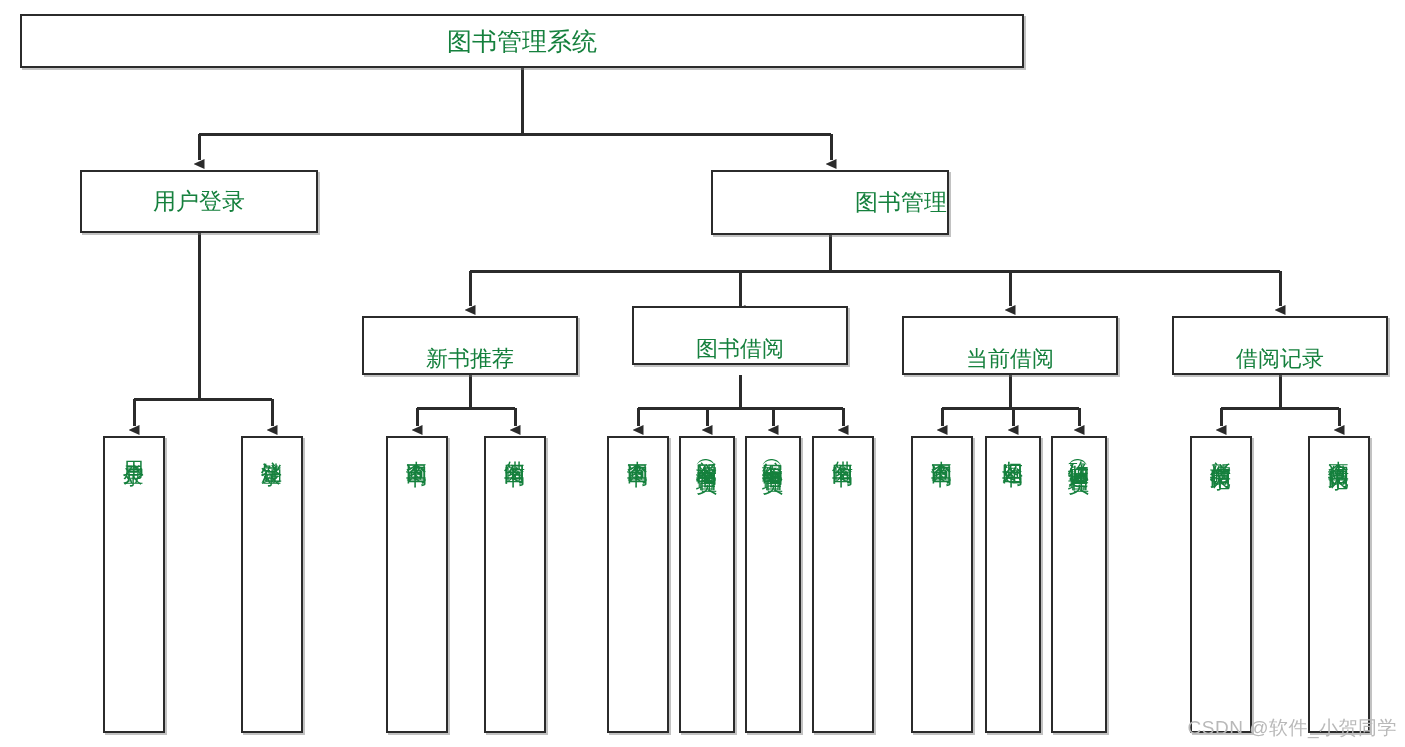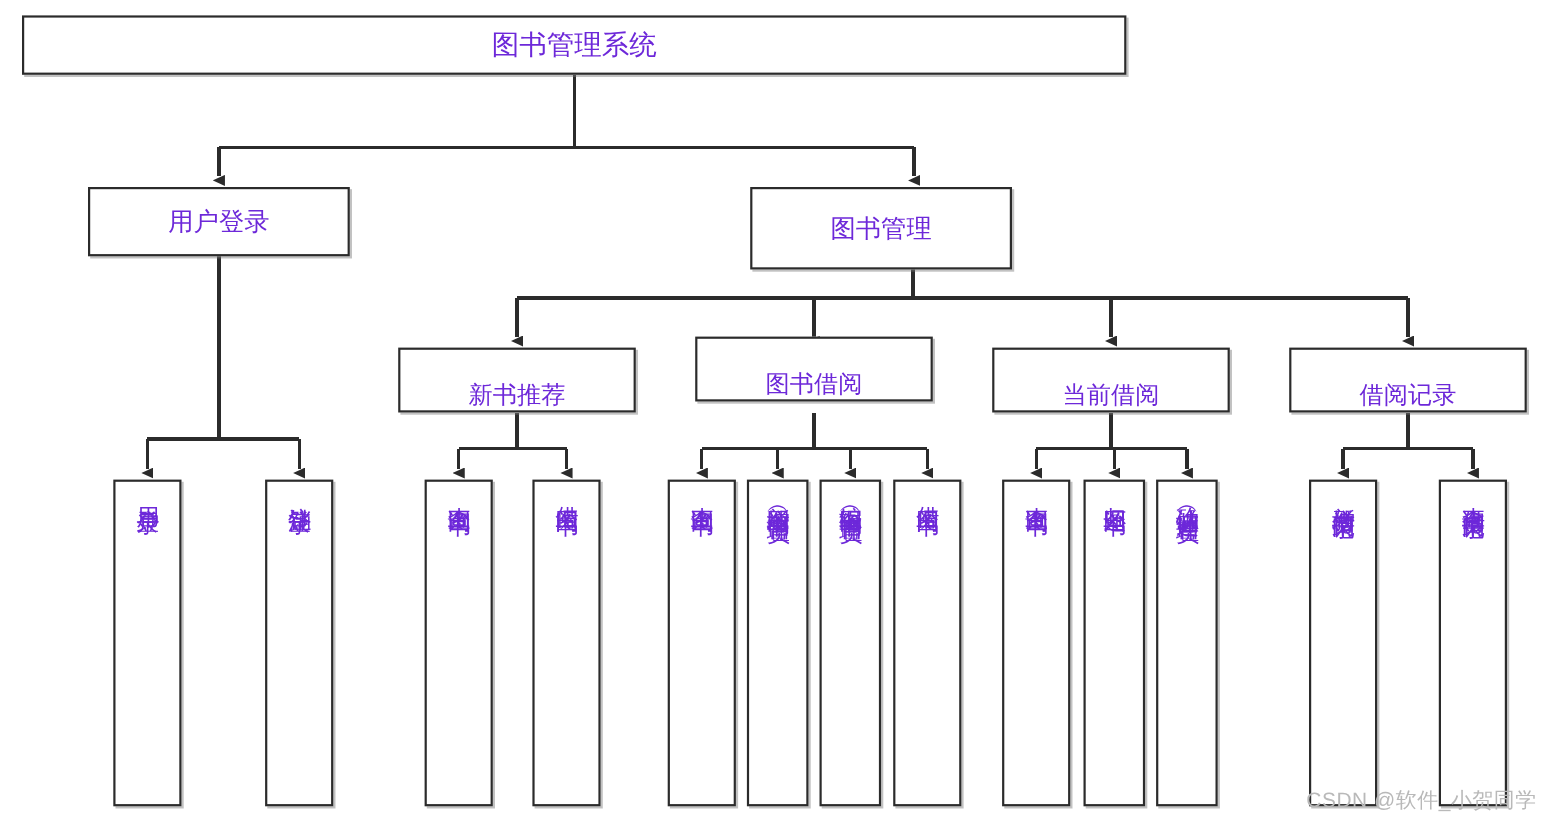--- a/index.html
+++ b/index.html
@@ -28,21 +28,21 @@
   }
   .node {
     position: absolute;
     box-sizing: border-box;
     background: #ffffff;
     border: 2px solid #2b2b2b;
     box-shadow: 2px 2px 0 rgba(120,120,120,0.45);
     display: flex;
     align-items: center;
     justify-content: center;
-    color: #6d28d9;
+    color: #15803d;
   }
   .node-label {
     display: block;
     text-align: center;
     line-height: 1.22;
     white-space: nowrap;
   }
   .node.horizontal .node-label {
     writing-mode: horizontal-tb;
   }
@@ -128,21 +128,21 @@
     </g>
   </svg>
 
   <div class="node root horizontal" style="left:20px; top:14px; width:1004px; height:54px;">
     <span class="node-label">图书管理系统</span>
   </div>
 
   <div class="node lvl2 horizontal" style="left:80px; top:170px; width:238px; height:63px;">
     <span class="node-label">用户登录</span>
   </div>
-  <div class="node lvl2 horizontal" style="left:682px; top:170px; width:238px; height:75px;">
+  <div class="node lvl2 horizontal" style="left:711px; top:170px; width:238px; height:65px;justify-content:flex-end;">
     <span class="node-label">图书管理</span>
   </div>
 
   <div class="node lvl3 horizontal" style="left:362px; top:316px; width:216px; height:59px;">
     <span class="node-label">新书推荐</span>
   </div>
   <div class="node lvl3 horizontal" style="left:632px; top:306px; width:216px; height:59px;">
     <span class="node-label">图书借阅</span>
   </div>
   <div class="node lvl3 horizontal" style="left:1172px; top:316px; width:216px; height:59px;">

